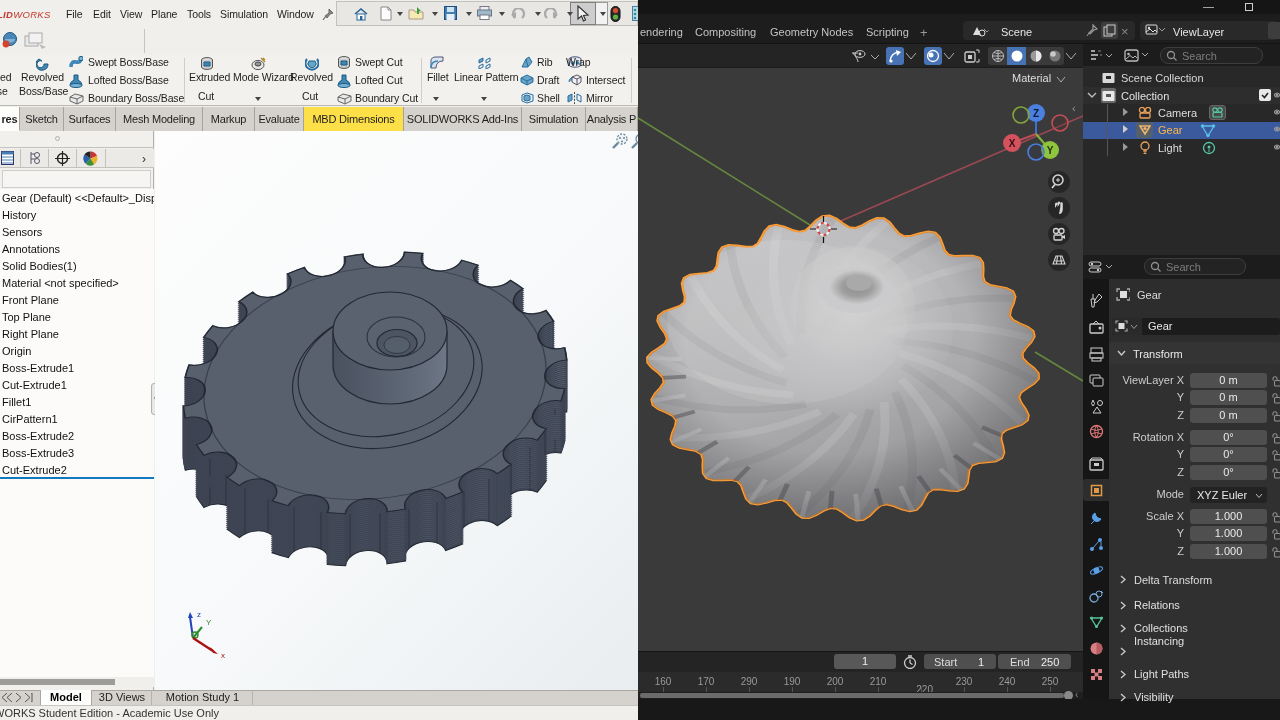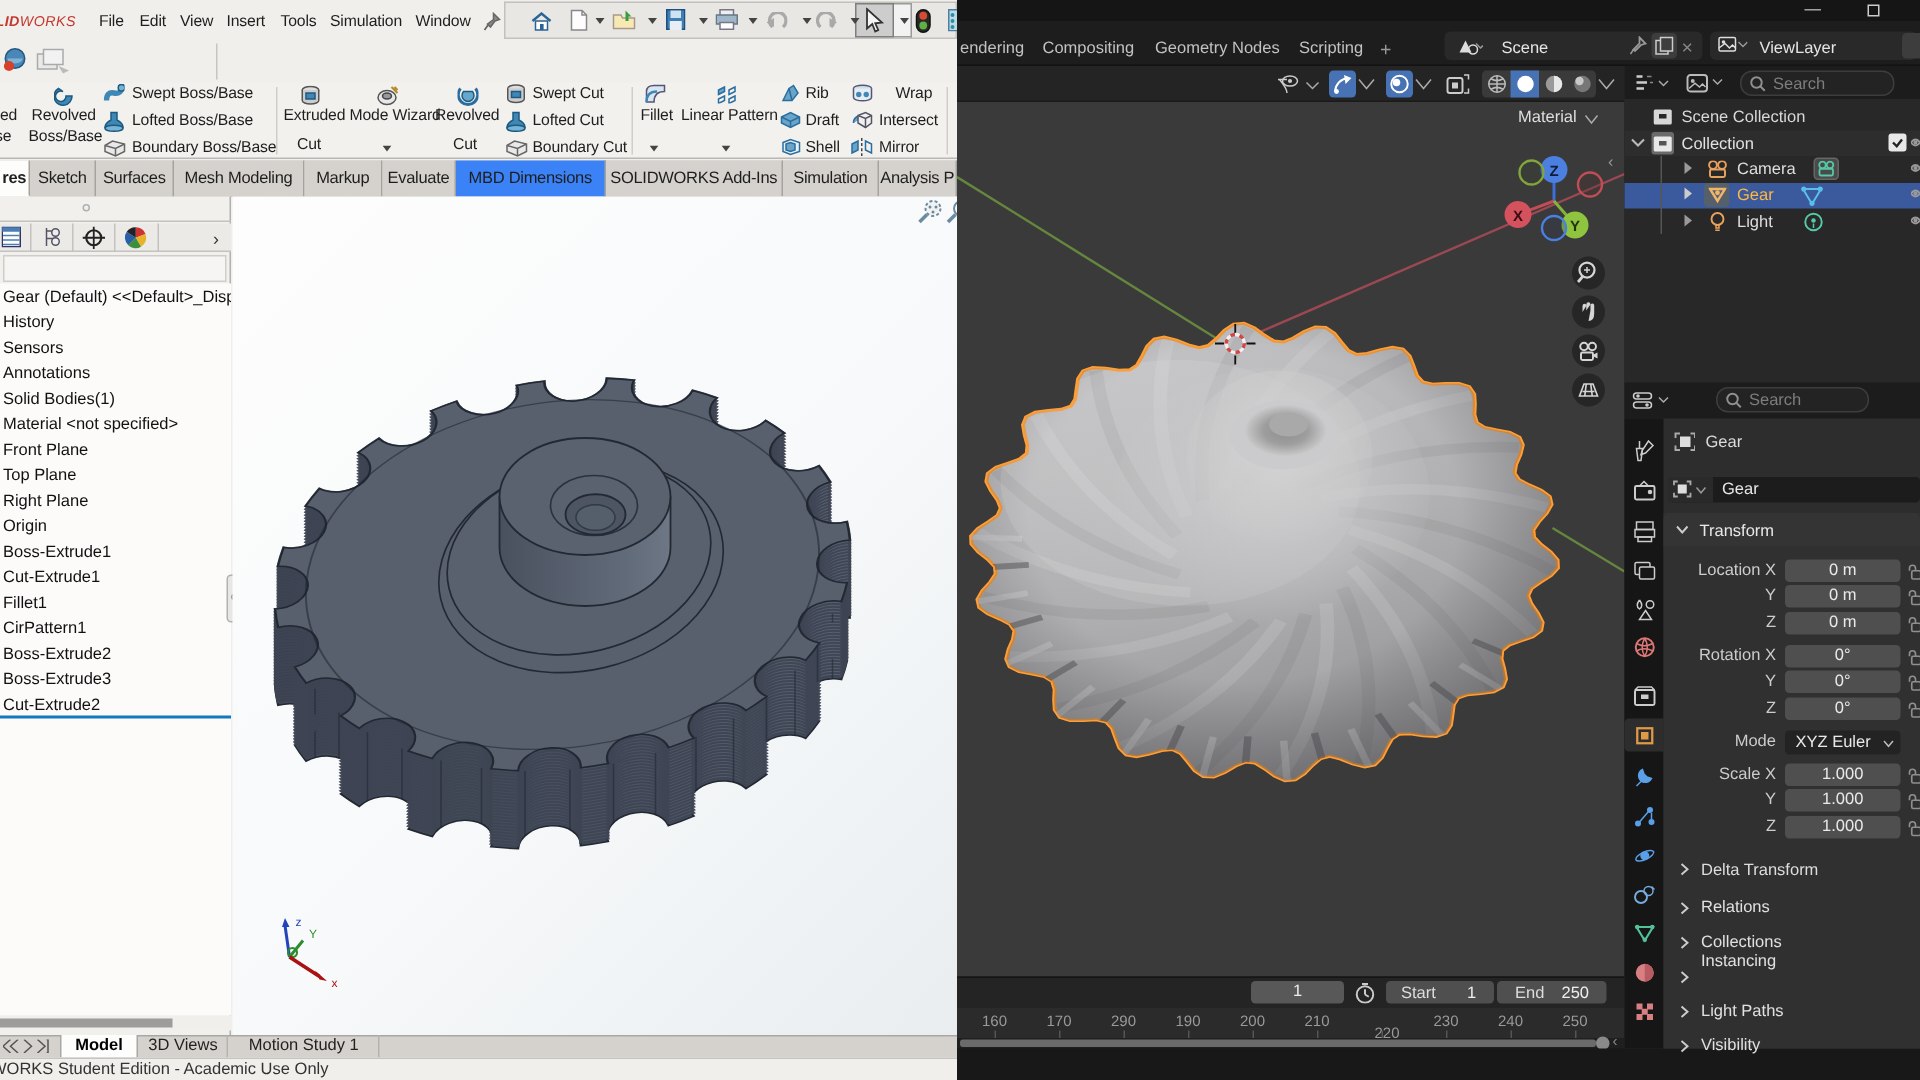--- a/index.html
+++ b/index.html
@@ -10,21 +10,21 @@
 .btab{position:absolute;color:#b8b8b8;font-size:11px}
 .plabel{position:absolute;text-align:right;color:#cccccc;font-size:11px}
 .pfield{position:absolute;left:1190px;width:77px;height:15px;background:#4f4f4f;border-radius:3px;color:#e9e9e9;font-size:11px;text-align:center;line-height:15px}
 </style></head><body>
 <div class="ab" style="left:0;top:0;width:638px;height:720px;background:#f0efec">
     <div class="ab" style="left:0;top:0;width:638px;height:27px;background:#f0efec"></div>
     <div class="ab" style="left:-3px;top:9px;font-size:9.5px;font-style:italic;letter-spacing:0.3px;color:#c4382d"><b>LID</b>WORKS</div>
     <div class="ab sw-txt" style="left:66px;top:8px">File</div>
     <div class="ab sw-txt" style="left:93px;top:8px">Edit</div>
     <div class="ab sw-txt" style="left:120px;top:8px">View</div>
-    <div class="ab sw-txt" style="left:151px;top:8px">Insert</div>
+    <div class="ab sw-txt" style="left:151px;top:8px">Plane</div>
     <div class="ab sw-txt" style="left:187px;top:8px">Tools</div>
     <div class="ab sw-txt" style="left:220px;top:8px">Simulation</div>
     <div class="ab sw-txt" style="left:277px;top:8px">Window</div>
     <svg class="ab" style="left:322px;top:8px" width="13" height="13">
       <path d="M7 1 L11 5 L8 6 L5 10 L3 8 L7 5 Z" fill="#8a8a8a" stroke="#666"></path>
       <line x1="3.5" y1="8.5" x2="1" y2="12" stroke="#666" stroke-width="1.2"></line>
     </svg>
     <div class="ab" style="left:336px;top:1px;width:302px;height:25px;background:#e8e7e4;border:1px solid #c2c1be"></div>
     <svg class="ab" style="left:354px;top:8px" width="14" height="13">
       <path d="M1 6 L7 1 L13 6" fill="none" stroke="#2a6496" stroke-width="1.6"></path>
@@ -192,21 +192,21 @@
       <path d="M1 3 L6 1 L12 3 L12 9 L6 11 L1 9 Z" fill="#e9f1f6" stroke="#2a6da0"></path>
       <path d="M3 4 L6 3 L9 4 L9 8 L6 9 L3 8 Z" fill="#6aa5c8" stroke="#2a6da0"></path>
     </svg>
     <div class="ab sw-txt" style="left:537px;top:92px">Shell</div>
     <svg class="ab" style="left:568px;top:56px" width="14" height="12">
       <ellipse cx="7" cy="3" rx="6" ry="2.2" fill="#cfe0ec" stroke="#557"></ellipse>
       <path d="M1 3 V9 A6 2.2 0 0 0 13 9 V3" fill="#e6eef4" stroke="#557"></path>
       <circle cx="4.5" cy="7" r="1.8" fill="#3f88b5"></circle>
       <circle cx="9.5" cy="7" r="1.8" fill="#3f88b5"></circle>
     </svg>
-    <div class="ab sw-txt" style="left:597px;top:56px">Wrap</div>
+    <div class="ab sw-txt" style="left:566px;top:56px">Wrap</div>
     <svg class="ab" style="left:568px;top:74px" width="14" height="13">
       <path d="M1 8 A4.5 4.5 0 0 1 8 4" fill="#6aa5c8" stroke="#2a6da0"></path>
       <path d="M4 3 L9 1 L13 3 L13 8 L9 11 L4 8 Z" fill="#f0f0f0" stroke="#556"></path>
       <path d="M4 3 L9 5 L13 3 M9 5 V11" fill="none" stroke="#556"></path>
     </svg>
     <div class="ab sw-txt" style="left:586px;top:74px">Intersect</div>
     <svg class="ab" style="left:567px;top:92px" width="15" height="12">
       <path d="M1 4 L5 2 V8 L1 10 Z" fill="#6aa5c8" stroke="#2a6da0"></path>
       <path d="M10 2 L14 4 V10 L10 8 Z" fill="none" stroke="#2a6da0"></path>
       <path d="M7.5 0 V12" stroke="#444" stroke-dasharray="2 1.4"></path>
@@ -221,21 +221,21 @@
     <svg class="ab" style="left:255px;top:97px" width="7" height="5">
       <path d="M0 0 L6 0 L3 4 Z" fill="#444"></path>
     </svg>
     <div class="ab" style="left:0;top:107px;width:638px;height:24px;background:#cfccc7;border-bottom:1px solid #a9a7a3"></div>
     <div class="tab" style="left:0px;top:107px;width:20px;background:#fdfdfc;font-weight:bold;border-bottom:1px solid #fdfdfc;">res</div>
     <div class="tab" style="left:20px;top:107px;width:44px;background:#d5d2cd;font-weight:normal;">Sketch</div>
     <div class="tab" style="left:64px;top:107px;width:52px;background:#d5d2cd;font-weight:normal;">Surfaces</div>
     <div class="tab" style="left:116px;top:107px;width:87px;background:#d5d2cd;font-weight:normal;">Mesh Modeling</div>
     <div class="tab" style="left:203px;top:107px;width:52px;background:#d5d2cd;font-weight:normal;">Markup</div>
     <div class="tab" style="left:255px;top:107px;width:49px;background:#d5d2cd;font-weight:normal;">Evaluate</div>
-    <div class="tab" style="left:304px;top:107px;width:100px;background:#3b82f6;font-weight:normal;">MBD Dimensions</div>
+    <div class="tab" style="left:304px;top:107px;width:100px;background:#fde047;font-weight:normal;">MBD Dimensions</div>
     <div class="tab" style="left:404px;top:107px;width:118px;background:#d5d2cd;font-weight:normal;">SOLIDWORKS Add-Ins</div>
     <div class="tab" style="left:522px;top:107px;width:64px;background:#d5d2cd;font-weight:normal;">Simulation</div>
     <div class="tab" style="left:586px;top:107px;width:52px;background:#d5d2cd;font-weight:normal;">Analysis P</div>
     <div class="ab" style="left:0;top:131px;width:154px;height:559px;background:#f1f0ed;border-right:1px solid #b3b1ae"></div>
     <div class="ab" style="left:55px;top:136px;width:5px;height:5px;border:1px solid #b0b0b0;border-radius:50%"></div>
     <div class="ab" style="left:0;top:147px;width:154px;height:1px;background:#c4c2bf"></div>
     <div class="ab" style="left:0;top:149px;width:154px;height:19px;background:#eceae7;border-bottom:1px solid #c4c2bf"></div>
     <div class="ab" style="left:20px;top:149px;width:1px;height:19px;background:#c4c2bf"></div>
     <div class="ab" style="left:48px;top:149px;width:1px;height:19px;background:#c4c2bf"></div>
     <div class="ab" style="left:76px;top:149px;width:1px;height:19px;background:#c4c2bf"></div>
@@ -866,21 +866,21 @@
     <svg class="ab" style="left:492px;top:324px" width="8" height="6">
       <path d="M1 1 l3 3.5 L7 1" fill="none" stroke="#999"></path>
     </svg>
     <div class="ab btab" style="left:510px;top:320px;color:#e8e8e8">Gear</div>
     <div class="ab" style="left:471px;top:342px;width:171px;height:357px;background:#303030"></div>
     <div class="ab" style="left:471px;top:342px;width:171px;height:22px;background:#343434;border-radius:4px 4px 0 0"></div>
     <svg class="ab" style="left:479px;top:350px" width="9" height="7">
       <path d="M1 1 l3.5 4 L8 1" fill="none" stroke="#ccc" stroke-width="1.3"></path>
     </svg>
     <div class="ab btab" style="left:495px;top:348px;color:#e8e8e8">Transform</div>
-    <div class="plabel" style="left:462px;top:374px;width:84px">Location X</div>
+    <div class="plabel" style="left:462px;top:374px;width:84px">ViewLayer X</div>
     <div class="plabel" style="left:462px;top:391px;width:84px">Y</div>
     <div class="plabel" style="left:462px;top:409px;width:84px">Z</div>
     <div class="plabel" style="left:462px;top:431px;width:84px">Rotation X</div>
     <div class="plabel" style="left:462px;top:448px;width:84px">Y</div>
     <div class="plabel" style="left:462px;top:466px;width:84px">Z</div>
     <div class="plabel" style="left:462px;top:488px;width:84px">Mode</div>
     <div class="plabel" style="left:462px;top:510px;width:84px">Scale X</div>
     <div class="plabel" style="left:462px;top:527px;width:84px">Y</div>
     <div class="plabel" style="left:462px;top:545px;width:84px">Z</div>
     <div class="pfield" style="left:552px;top:373px">0 m</div>

